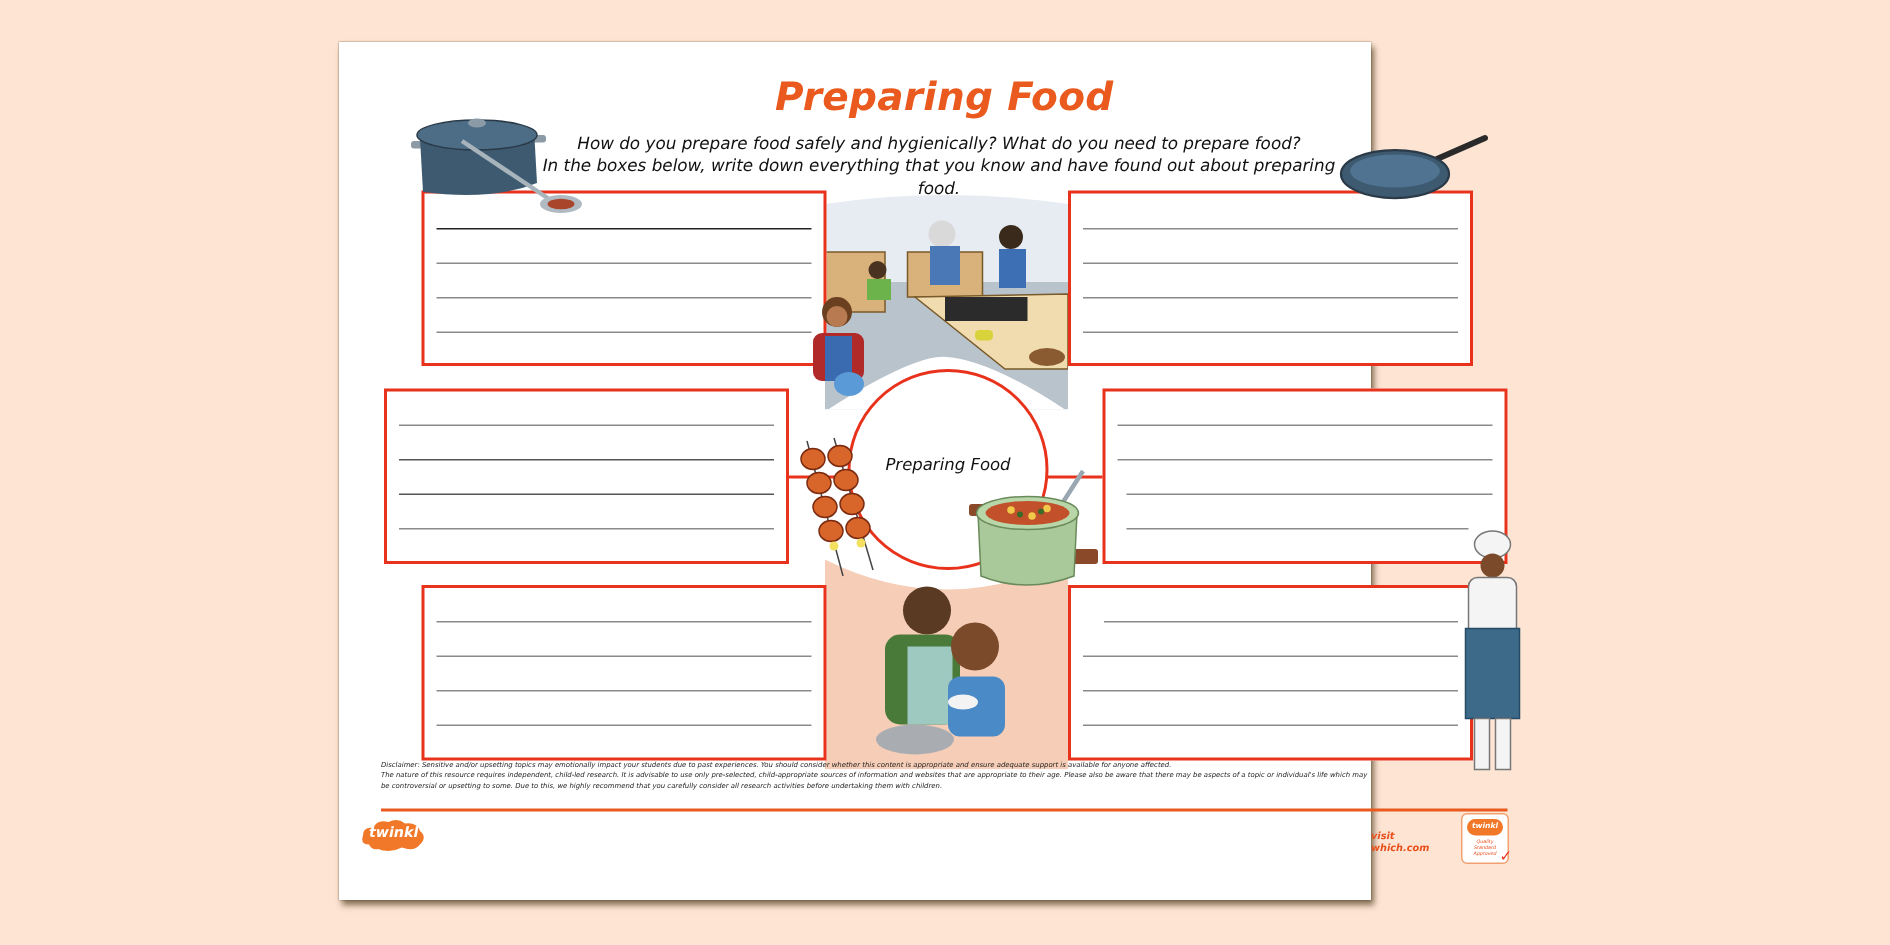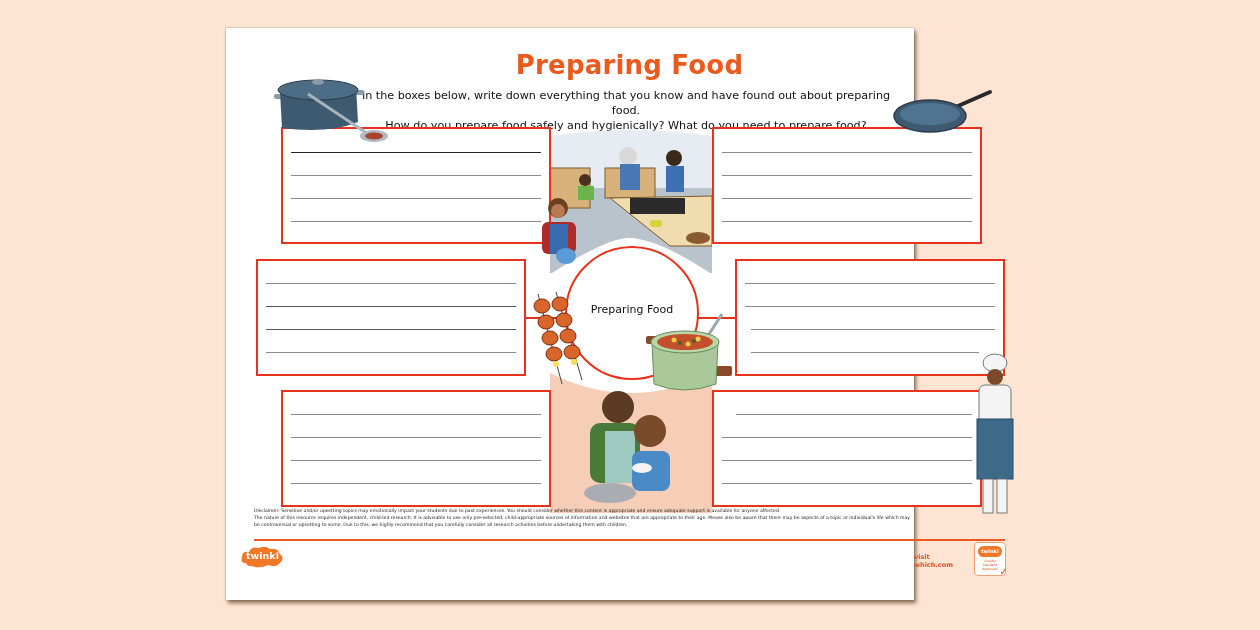--- a/index.html
+++ b/index.html
@@ -5,20 +5,21 @@
   html, body { margin:0; padding:0; }
   body {
     width:1260px; height:630px; overflow:hidden; position:relative;
     background:#FDE4D3;
     font-family:"DejaVu Sans", sans-serif;
   }
   .page {
     position:absolute; left:226px; top:28px; width:688px; height:572px;
     background:#ffffff;
     box-shadow: 2px 3px 4px rgba(90,70,40,0.75), 0 0 1px rgba(90,70,40,0.8);
+    font-style: italic;
   }
   .abs { position:absolute; }
   .title {
     position:absolute; left:0; width:807px; top:22px; text-align:center;
     font-family:"DejaVu Sans", sans-serif; font-weight:bold; font-size:26px;
     color:#EA5A1E; letter-spacing:0.2px;
   }
   .subtitle {
     position:absolute; left:120px; width:560px; top:60px; text-align:center;
     font-size:11.2px; line-height:15px; color:#111;
@@ -56,22 +57,22 @@
   .badge .btext { position:absolute; left:2px; top:16px; width:26px; text-align:center; font-size:3.2px; color:#E8501C; line-height:4px; }
   .illus { position:absolute; overflow:hidden; }
 </style>
 </head>
 <body>
 
 <div class="page">
 
   <div class="title">Preparing Food</div>
   <div class="subtitle">
+    <div>How do you prepare food safely and hygienically? What do you need to prepare food?</div>
     <div>In the boxes below, write down everything that you know and have found out about preparing food.</div>
-    <div>How do you prepare food safely and hygienically? What do you need to prepare food?</div>
   </div>
 
   <div class="illus" style="left:324px; top:100px; width:162px; height:145px;">
     <svg width="162" height="145" viewBox="0 0 162 145">
       <path d="M0 8 Q81 -4 162 8 L162 145 L0 145 Z" fill="#e6ecf2"></path>
       <rect x="0" y="60" width="162" height="85" fill="#b9c3cc"></rect>
       <rect x="0" y="40" width="40" height="40" fill="#d8b27a" stroke="#7a5a2a" stroke-width="1"></rect>
       <rect x="55" y="40" width="50" height="30" fill="#d8b27a" stroke="#7a5a2a" stroke-width="1"></rect>
       <polygon points="60,70 162,68 162,118 120,118" fill="#f0dcae" stroke="#7a5a2a" stroke-width="1"></polygon>
       <rect x="80" y="70" width="55" height="16" fill="#2b2b2b"></rect>

